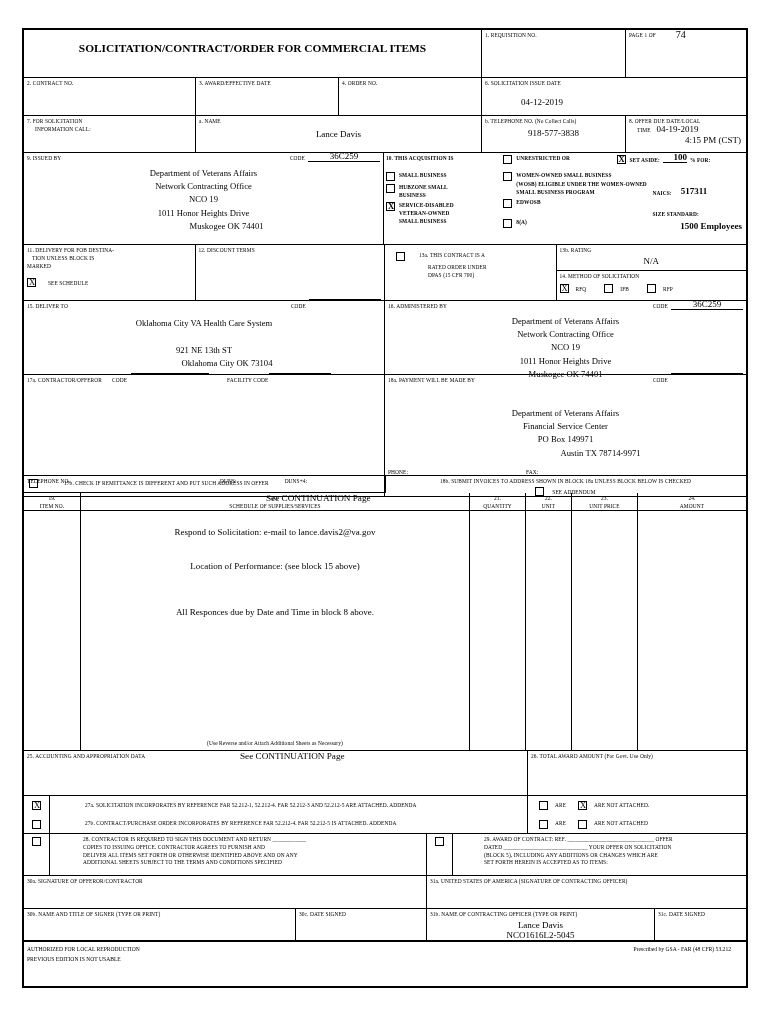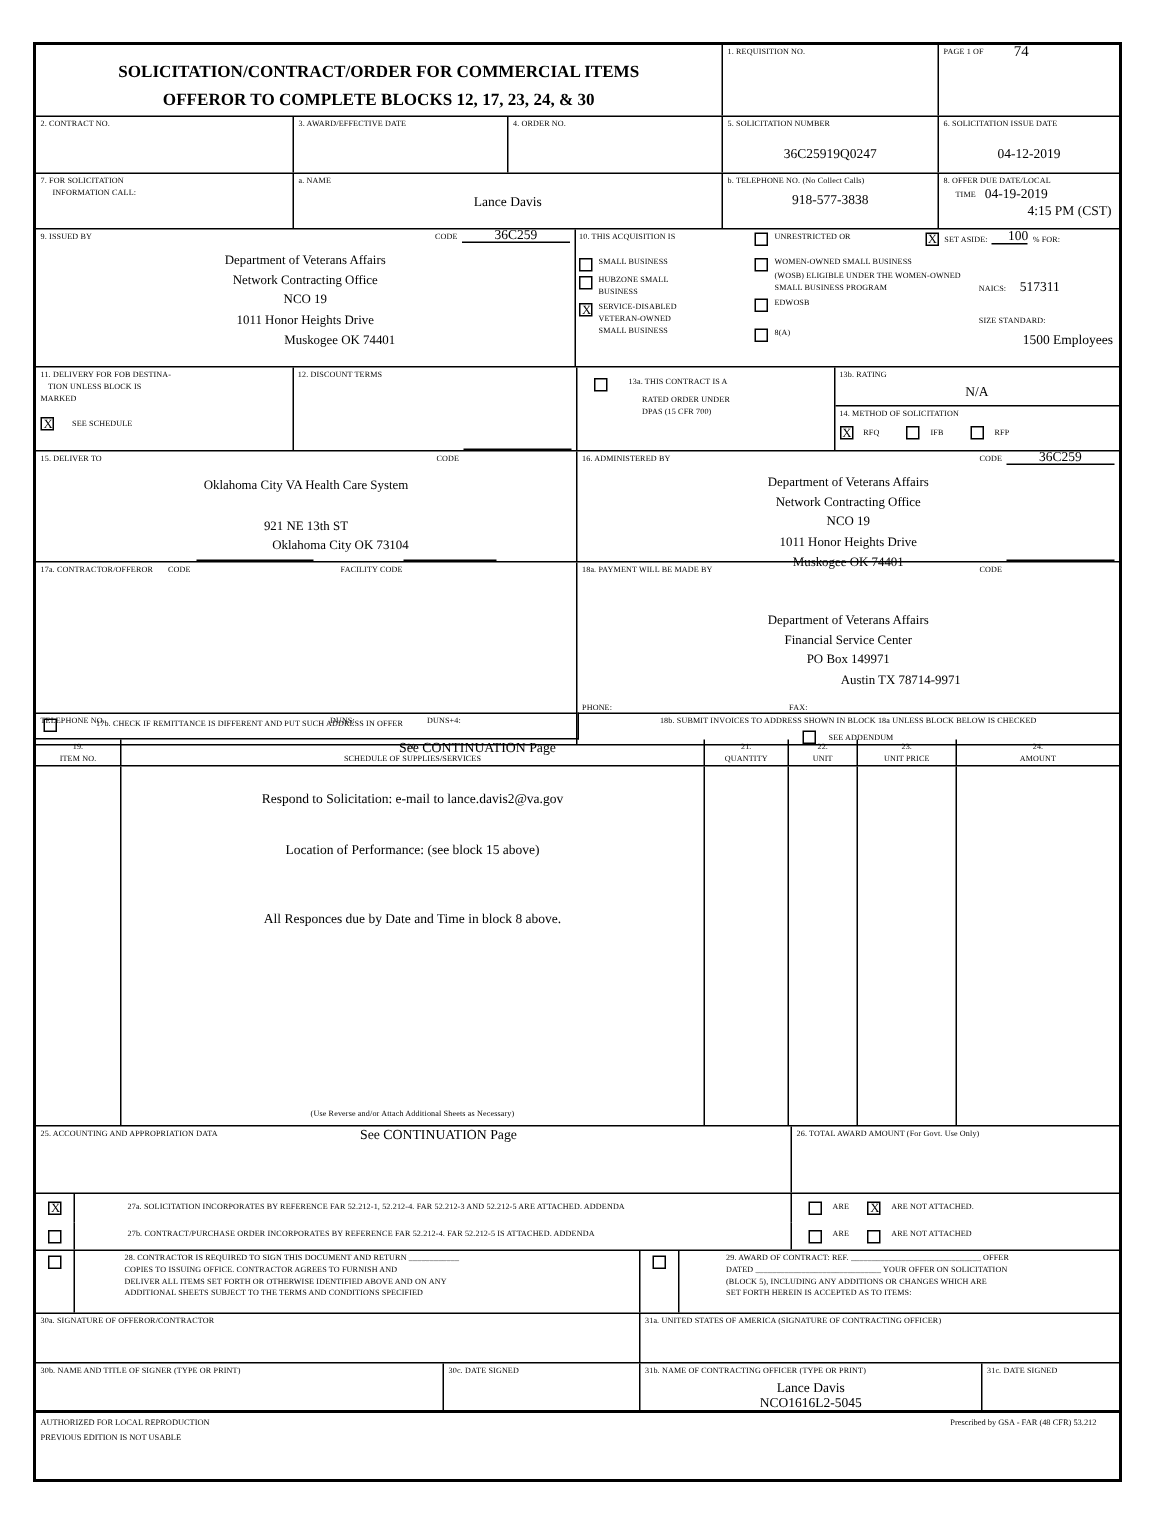--- a/index.html
+++ b/index.html
@@ -31,21 +31,20 @@
 </style>
 </head>
 <body>
 
 <div class="page">
 <div class="form">
 
   <div class="row bb" style="height:48px;">
     <div class="cell br" style="width:458px;">
       <div class="ttl">SOLICITATION/CONTRACT/ORDER FOR COMMERCIAL ITEMS</div>
-      <div class="ttl" style="padding-top:2px;">OFFEROR TO COMPLETE BLOCKS 12, 17, 23, 24, &amp; 30</div>
     </div>
     <div class="cell br" style="width:144px;">
       <div class="lbl">1. REQUISITION NO.</div>
       <div class="val ctr"></div>
     </div>
     <div class="cell" style="width:120px;">
       <div class="flexline">
         <div class="lbl">PAGE 1 OF</div>
         <div class="val-lg" style="margin-left:20px;margin-top:-3px;">74</div>
       </div>
@@ -57,24 +56,20 @@
       <div class="lbl">2. CONTRACT NO.</div>
       <div class="val ctr"></div>
     </div>
     <div class="cell br" style="width:143px;">
       <div class="lbl">3. AWARD/EFFECTIVE DATE</div>
       <div class="val ctr"></div>
     </div>
     <div class="cell br" style="width:143px;">
       <div class="lbl">4. ORDER NO.</div>
       <div class="val ctr"></div>
-    </div>
-    <div class="cell br" style="width:144px;">
-      <div class="lbl">5. SOLICITATION NUMBER</div>
-      <div class="val ctr" style="margin-top:9px;">36C25919Q0247</div>
     </div>
     <div class="cell" style="width:120px;">
       <div class="lbl">6. SOLICITATION ISSUE DATE</div>
       <div class="val ctr" style="margin-top:9px;">04-12-2019</div>
     </div>
   </div>
 
   <div class="row bb" style="height:37px;">
     <div class="cell br" style="width:172px;">
       <div class="lbl">7. FOR SOLICITATION</div>
@@ -107,21 +102,21 @@
       </div>
       <div class="addr" style="margin-top:4px;">
         <div>Department of Veterans Affairs</div>
         <div>Network Contracting Office</div>
         <div>NCO 19</div>
         <div>1011 Honor Heights Drive</div>
         <div class="ind">Muskogee OK 74401</div>
       </div>
     </div>
 
-    <div class="cell" style="width:362px;padding:2px 2px;">
+    <div class="cell" style="width:362px;padding:2px 2px;font-weight:bold;">
       <div style="display:flex;">
         <div style="width:118px;">
           <div class="lbl">10. THIS ACQUISITION IS</div>
           <div class="ckrow" style="margin-top:9px;">
             <span class="cb"></span>
             <span class="lbl">SMALL BUSINESS</span>
           </div>
           <div class="ckrow">
             <span class="cb"></span>
             <span class="lbl" style="white-space:pre-line;">HUBZONE SMALL

